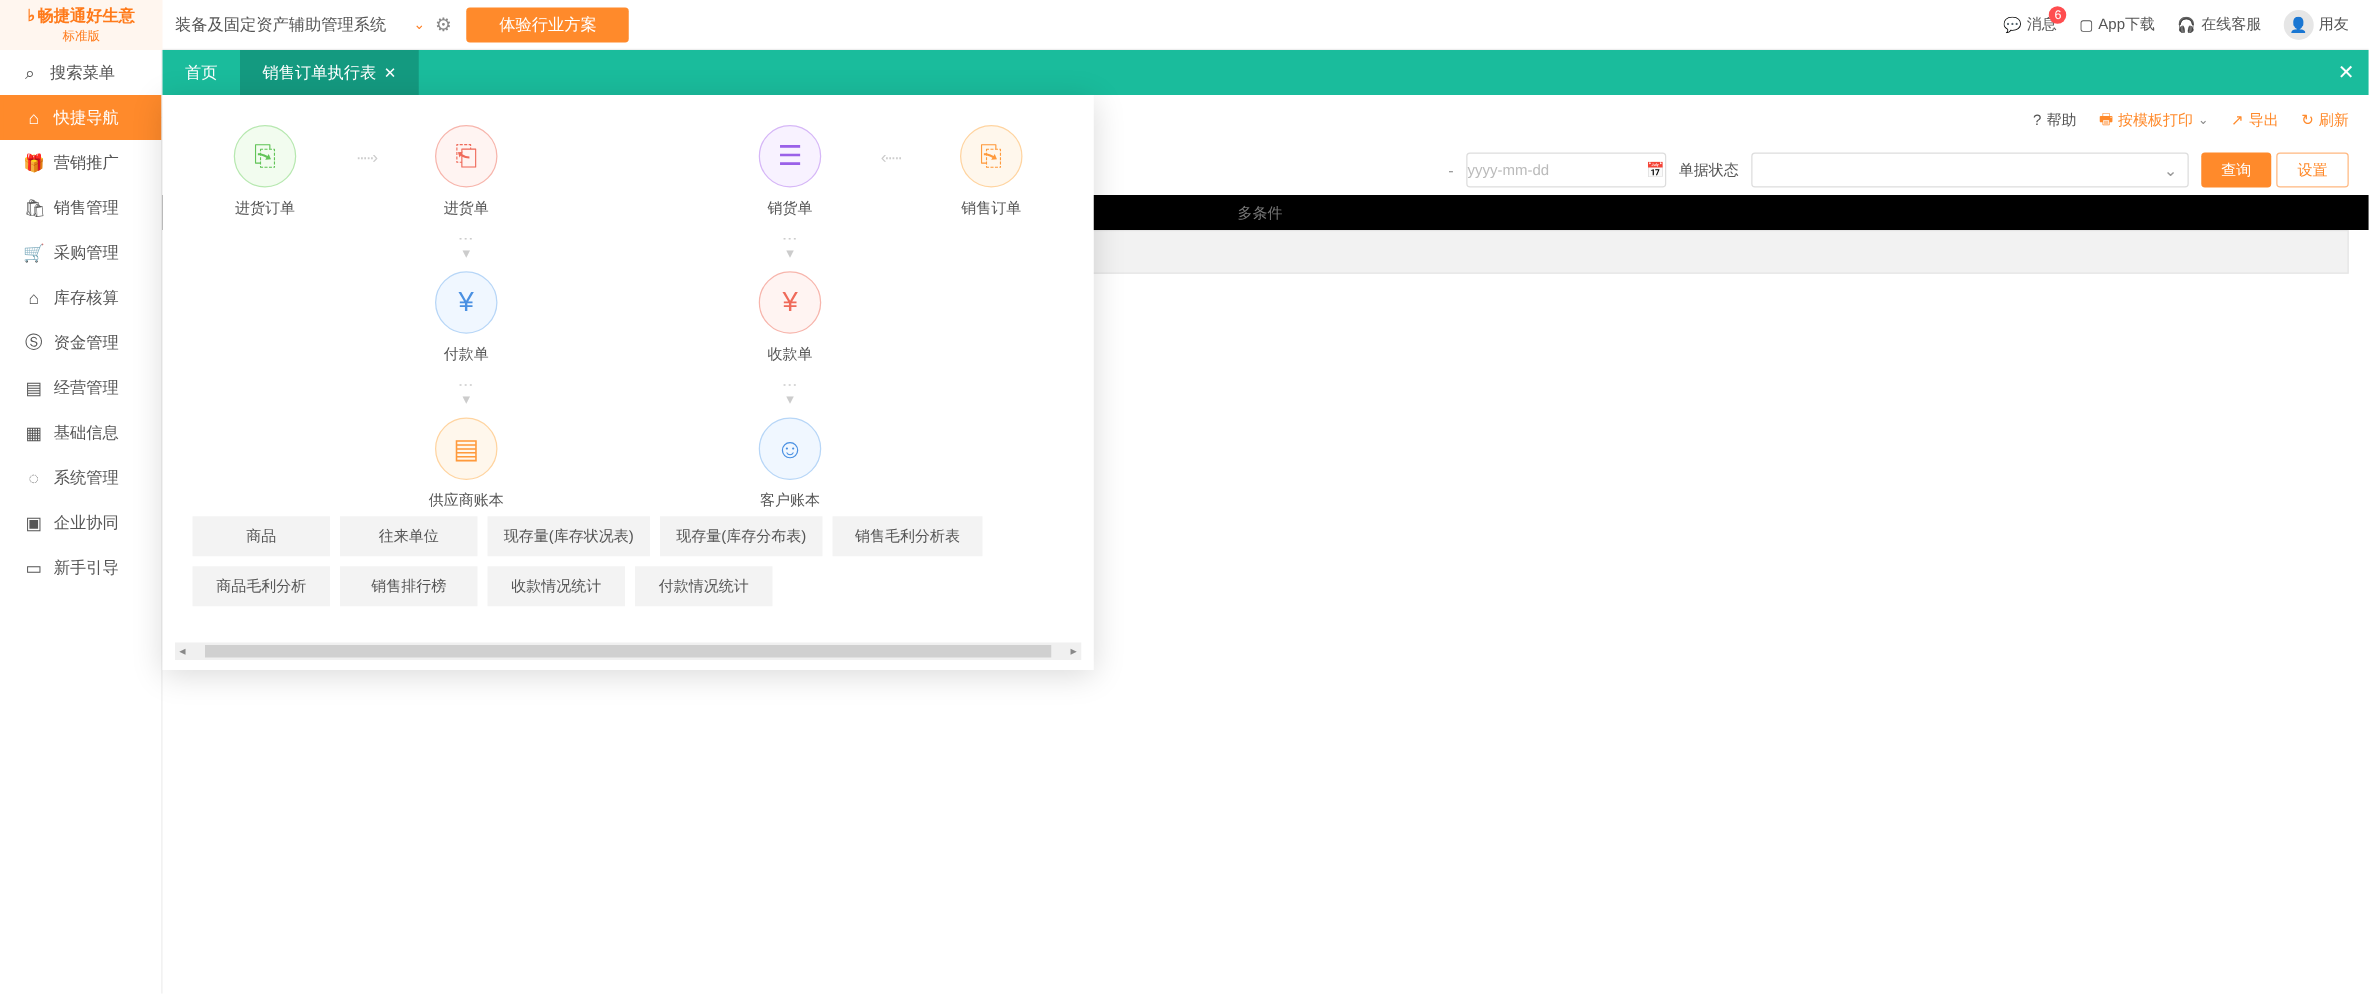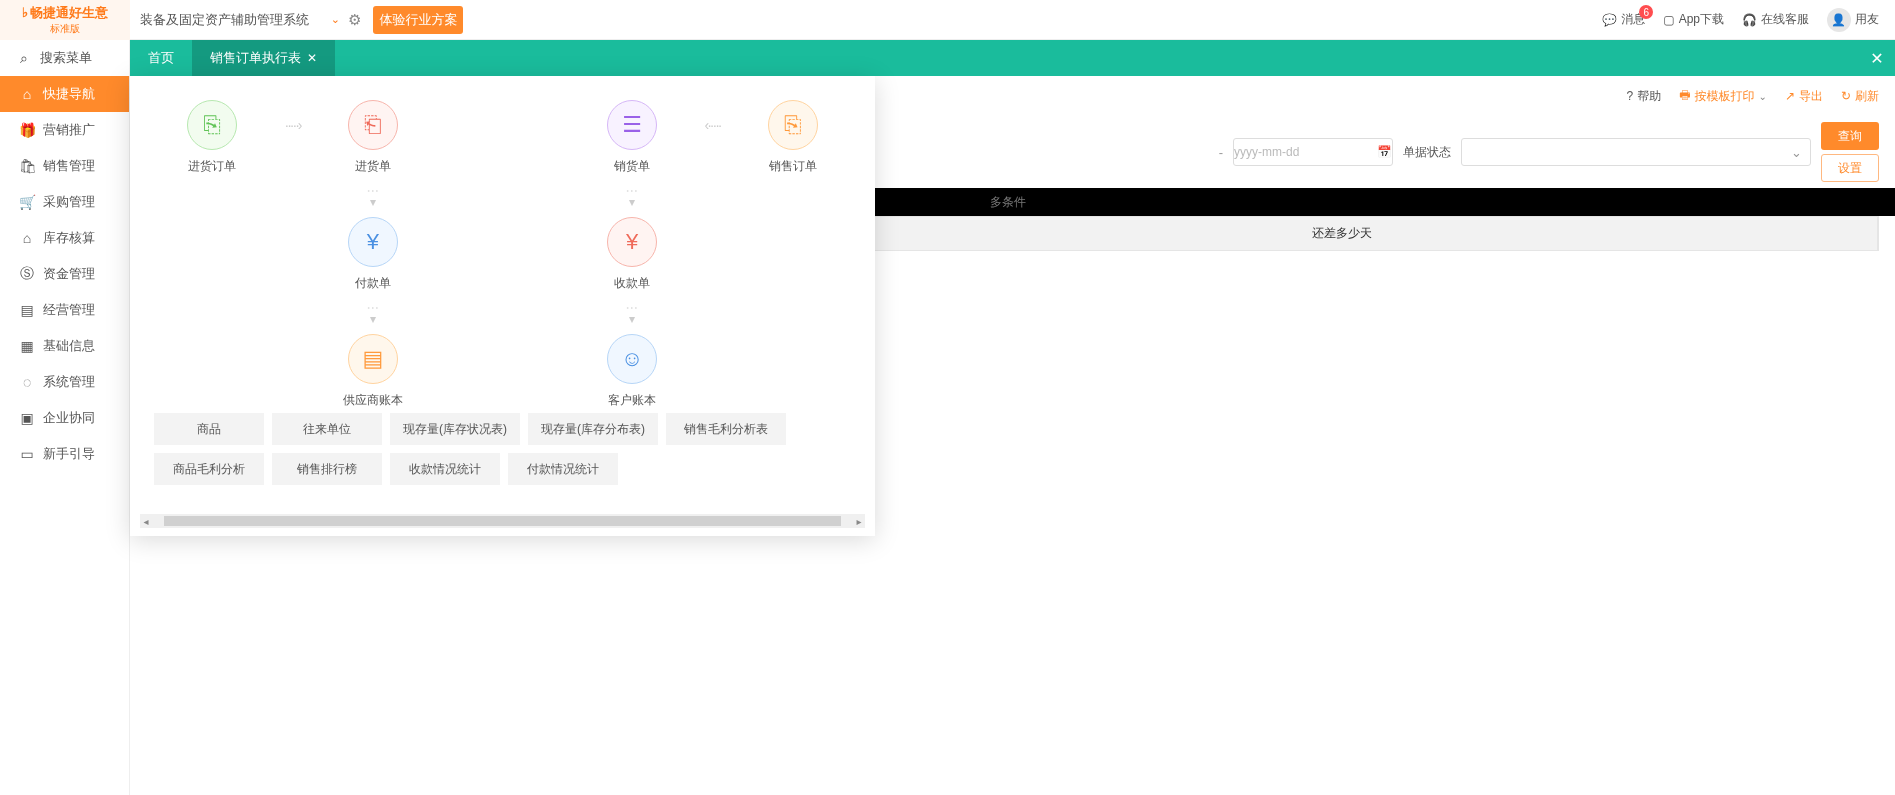--- a/index.html
+++ b/index.html
@@ -6,21 +6,21 @@
 body { width:1895px; height:795px; background:#fff; font-size:13px; color:#333; overflow:hidden; position:relative; }
 
 
 .hdr { height:40px; display:flex; align-items:center; border-bottom:1px solid #eee; }
 .logo-box { width:130px; height:40px; display:flex; flex-direction:column; align-items:center; justify-content:center; background:#fff6ef; }
 .logo-main { color:#ff7a1a; font-size:13px; font-weight:bold; display:flex; align-items:center; gap:2px; }
 .logo-sub { color:#ff7a1a; font-size:10px; }
 .sys-sel { margin-left:10px; width:200px; height:28px; display:flex; align-items:center; justify-content:space-between; color:#555; cursor:pointer; }
 .sys-sel .chev { color:#ff7a1a; font-size:11px; }
 .gear { margin-left:8px; color:#888; cursor:pointer; font-size:15px; }
-.plan-btn { margin-left:12px; height:28px; padding:0 6px; background:#ff8a2b; color:#fff; border:none; border-radius:3px; cursor:pointer; font-size:13px; }
+.plan-btn { margin-left:12px; height:28px; padding:0 26px; background:#ff8a2b; color:#fff; border:none; border-radius:3px; cursor:pointer; font-size:13px; }
 .hdr-sp { flex:1; }
 .hdr-r { display:flex; align-items:center; gap:18px; padding-right:16px; color:#555; }
 .hdr-item { display:flex; align-items:center; gap:4px; cursor:pointer; position:relative; font-size:12px; }
 .badge { position:absolute; top:-6px; right:-8px; background:#ff4d4f; color:#fff; border-radius:8px; min-width:14px; height:14px; font-size:10px; display:flex; align-items:center; justify-content:center; padding:0 3px; }
 .avatar { width:24px; height:24px; border-radius:50%; background:#e6e6e6; display:flex; align-items:center; justify-content:center; color:#999; }
 
 
 .body { display:flex; height:755px; }
 
 
@@ -50,21 +50,21 @@
 .filters { display:flex; align-items:center; gap:10px; padding:6px 16px; }
 .flt-sp { flex:1; }
 .date-inp { width:160px; height:28px; border:1px solid #ddd; border-radius:3px; padding:0 0; display:flex; align-items:center; justify-content:space-between; color:#bbb; font-size:12px; }
 .date-icn { color:#ff8a2b; }
 .dash { color:#999; }
 .state-lbl { color:#555; font-size:12px; }
 .state-sel { width:350px; height:28px; border:1px solid #ddd; border-radius:3px; display:flex; align-items:center; justify-content:flex-end; padding:0 8px; color:#999; }
 .btn { height:28px; padding:0 16px; border-radius:3px; border:none; cursor:pointer; font-size:12px; }
 .btn-pri { background:#ff8a2b; color:#fff; }
 .btn-out { background:#fff; color:#ff8a2b; border:1px solid #ffb880; }
-.btn-col { display:flex; flex-direction:column; gap:4px; }
+.btn-col { display:flex; flex-direction:row; gap:4px; }
 
 
 .more-row { height:28px; display:flex; align-items:center; padding-left:860px; color:#777; font-size:12px; cursor:pointer; background:#000000;}
 .thead { display:flex; background:#f2f2f2; border:1px solid #e5e5e5; margin:0 16px; }
 .th { flex:0 0 auto; padding:8px 10px; font-size:12px; color:#333; border-right:1px solid #e5e5e5; text-align:center; white-space:nowrap; }
 .empty-area { height:320px; position:relative; }
 .empty-txt { position:absolute; left:50%; top:320px; transform:translateX(-50%); color:#999; font-size:13px; }
 .blob { position:absolute; left:862px; top:210px; width:50px; height:50px; border-radius:50%; }
 .blob::before{content:"";position:absolute;inset:0;border-radius:50%;background:radial-gradient(circle at 40% 40%,#ffcf9e 0,#ffb066 60%,transparent 70%);}
 
@@ -242,21 +242,20 @@
 
     <div class="thead">
       <div class="th" style="width:40px">品</div>
       <div class="th" style="width:90px">商品</div>
       <div class="th" style="width:80px">金额</div>
       <div class="th" style="width:80px">预估毛利</div>
       <div class="th" style="width:90px">预估毛利率</div>
       <div class="th" style="width:90px">订金</div>
       <div class="th" style="width:100px">累计收款金额</div>
       <div class="th" style="width:90px">收款比例</div>
-      <div class="th" style="flex:1">还差多少天</div>
     </div>
 
   </div>
 </div>
 
 <div class="panel">
   <div class="flow-row">
     <div class="flow-col">
       <div class="node c-green">⎘</div>
       <div class="node-lbl">进货订单</div>

